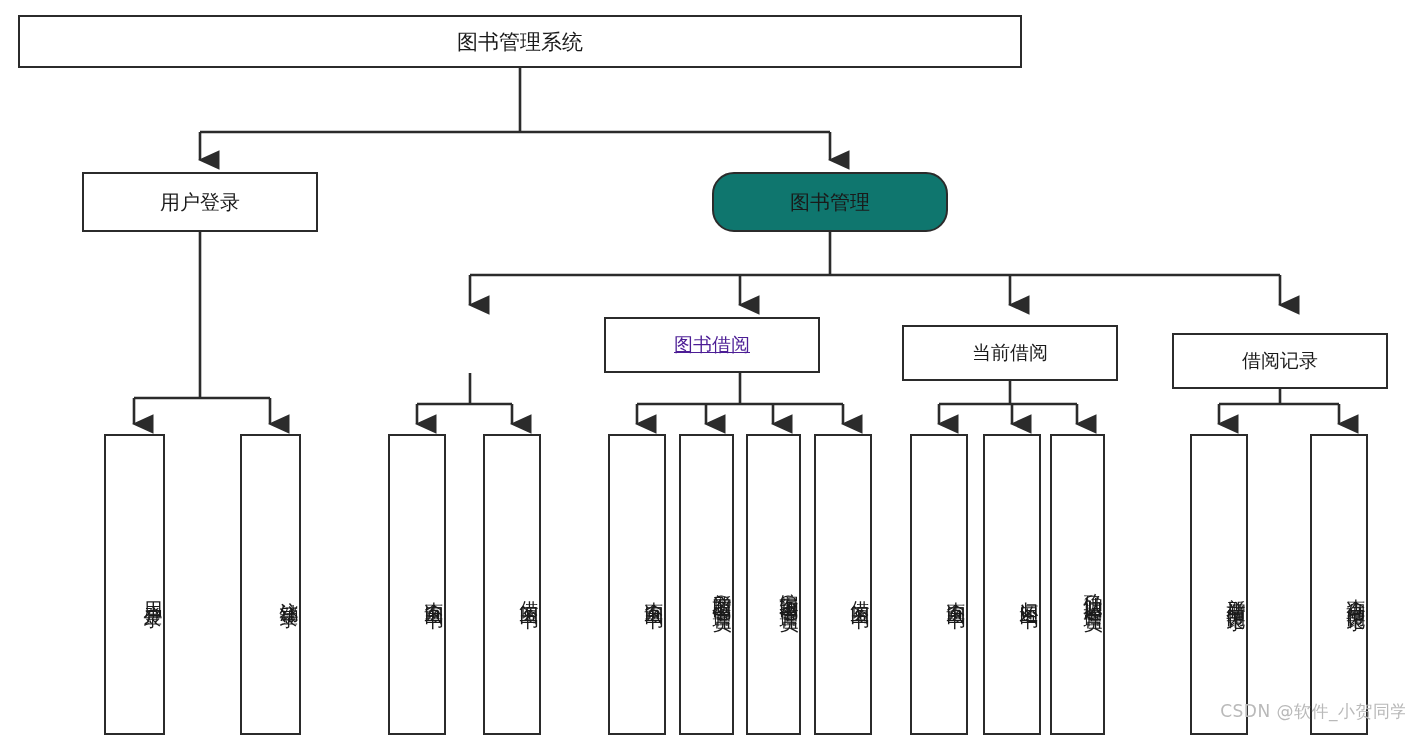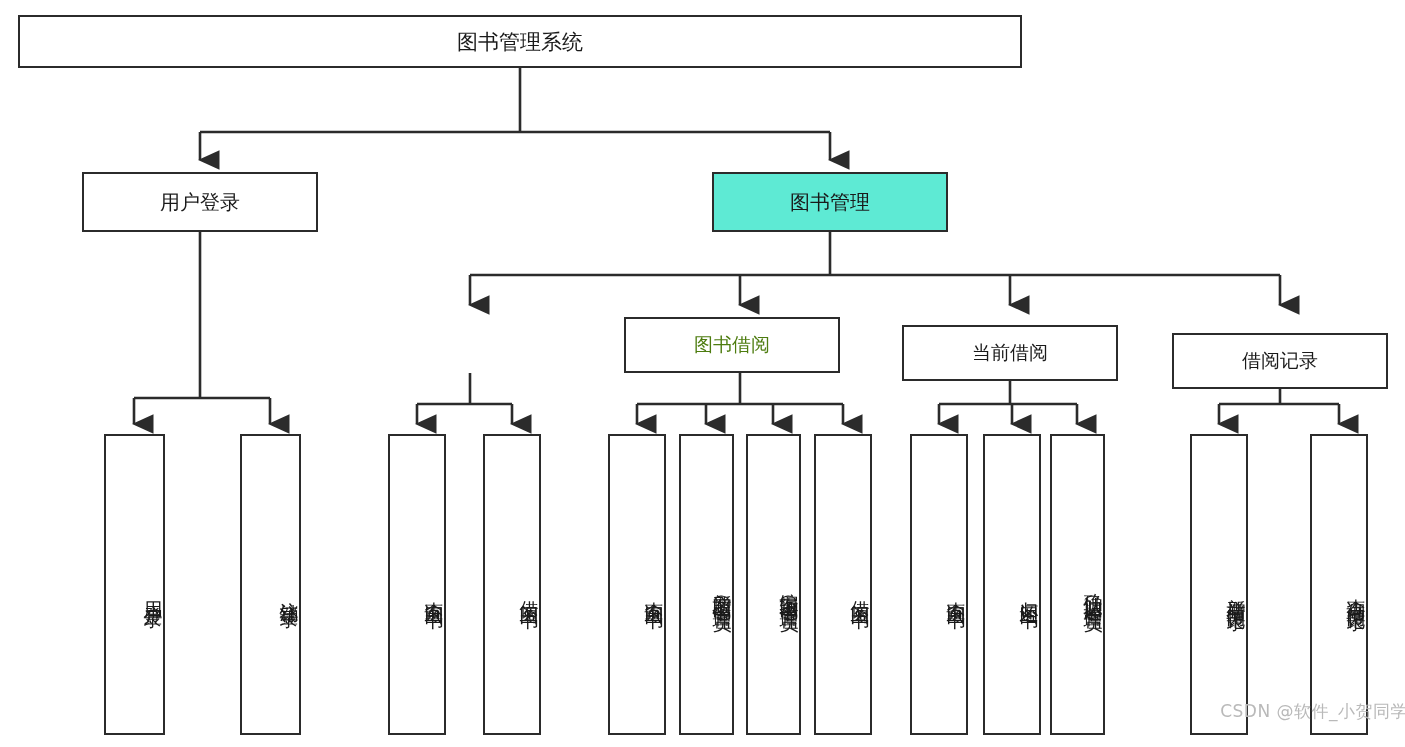--- a/index.html
+++ b/index.html
@@ -105,25 +105,25 @@
     </g>
   </svg>
 
   <div class="node root" id="node-root" style="left: 18px; top: 15px; width: 1004px; height: 53px; background: rgb(255, 255, 255); border-color: rgb(43, 43, 43); color: rgb(26, 26, 26);">
     <span class="lbl">图书管理系统</span>
   </div>
 
   <div class="node lvl1" id="node-l1-0" style="left: 82px; top: 172px; width: 236px; height: 60px; background: rgb(255, 255, 255); border-color: rgb(43, 43, 43); color: rgb(26, 26, 26);">
     <span class="lbl">用户登录</span>
   </div>
-  <div class="node lvl1" id="node-l1-1" style="left: 712px; top: 172px; width: 236px; height: 60px; background: #5eead4; border-color: rgb(43, 43, 43); color: rgb(26, 26, 26);">
+  <div class="node lvl1" id="node-l1-1" style="left: 712px; top: 172px; width: 236px; height: 60px; background: #0f766e; border-color: rgb(43, 43, 43); color: rgb(26, 26, 26); border-radius: 22px;">
     <span class="lbl">图书管理</span>
   </div>
 
-  <div class="node lvl2" id="node-l2-1" style="left: 624px; top: 317px; width: 216px; height: 56px; background: rgb(255, 255, 255); border-color: rgb(43, 43, 43); color: #4d7c0f;">
+  <div class="node lvl2" id="node-l2-1" style="left: 604px; top: 317px; width: 216px; height: 56px; background: rgb(255, 255, 255); border-color: rgb(43, 43, 43); color: #4c1d95; text-decoration: underline;">
     <span class="lbl">图书借阅</span>
   </div>
   <div class="node lvl2" id="node-l2-2" style="left: 902px; top: 317px; width: 216px; height: 56px; background: rgb(255, 255, 255); border-color: rgb(43, 43, 43); color: rgb(26, 26, 26); margin-top: 8px;">
     <span class="lbl">当前借阅</span>
   </div>
   <div class="node lvl2" id="node-l2-3" style="left: 1172px; top: 333px; width: 216px; height: 56px; background: rgb(255, 255, 255); border-color: rgb(43, 43, 43); color: rgb(26, 26, 26);">
     <span class="lbl">借阅记录</span>
   </div>
 
   <div class="node leaf" id="node-leaf-0" style="left: 104px; top: 434px; width: 61px; height: 301px; background: rgb(255, 255, 255); border-color: rgb(43, 43, 43); color: rgb(26, 26, 26);">

